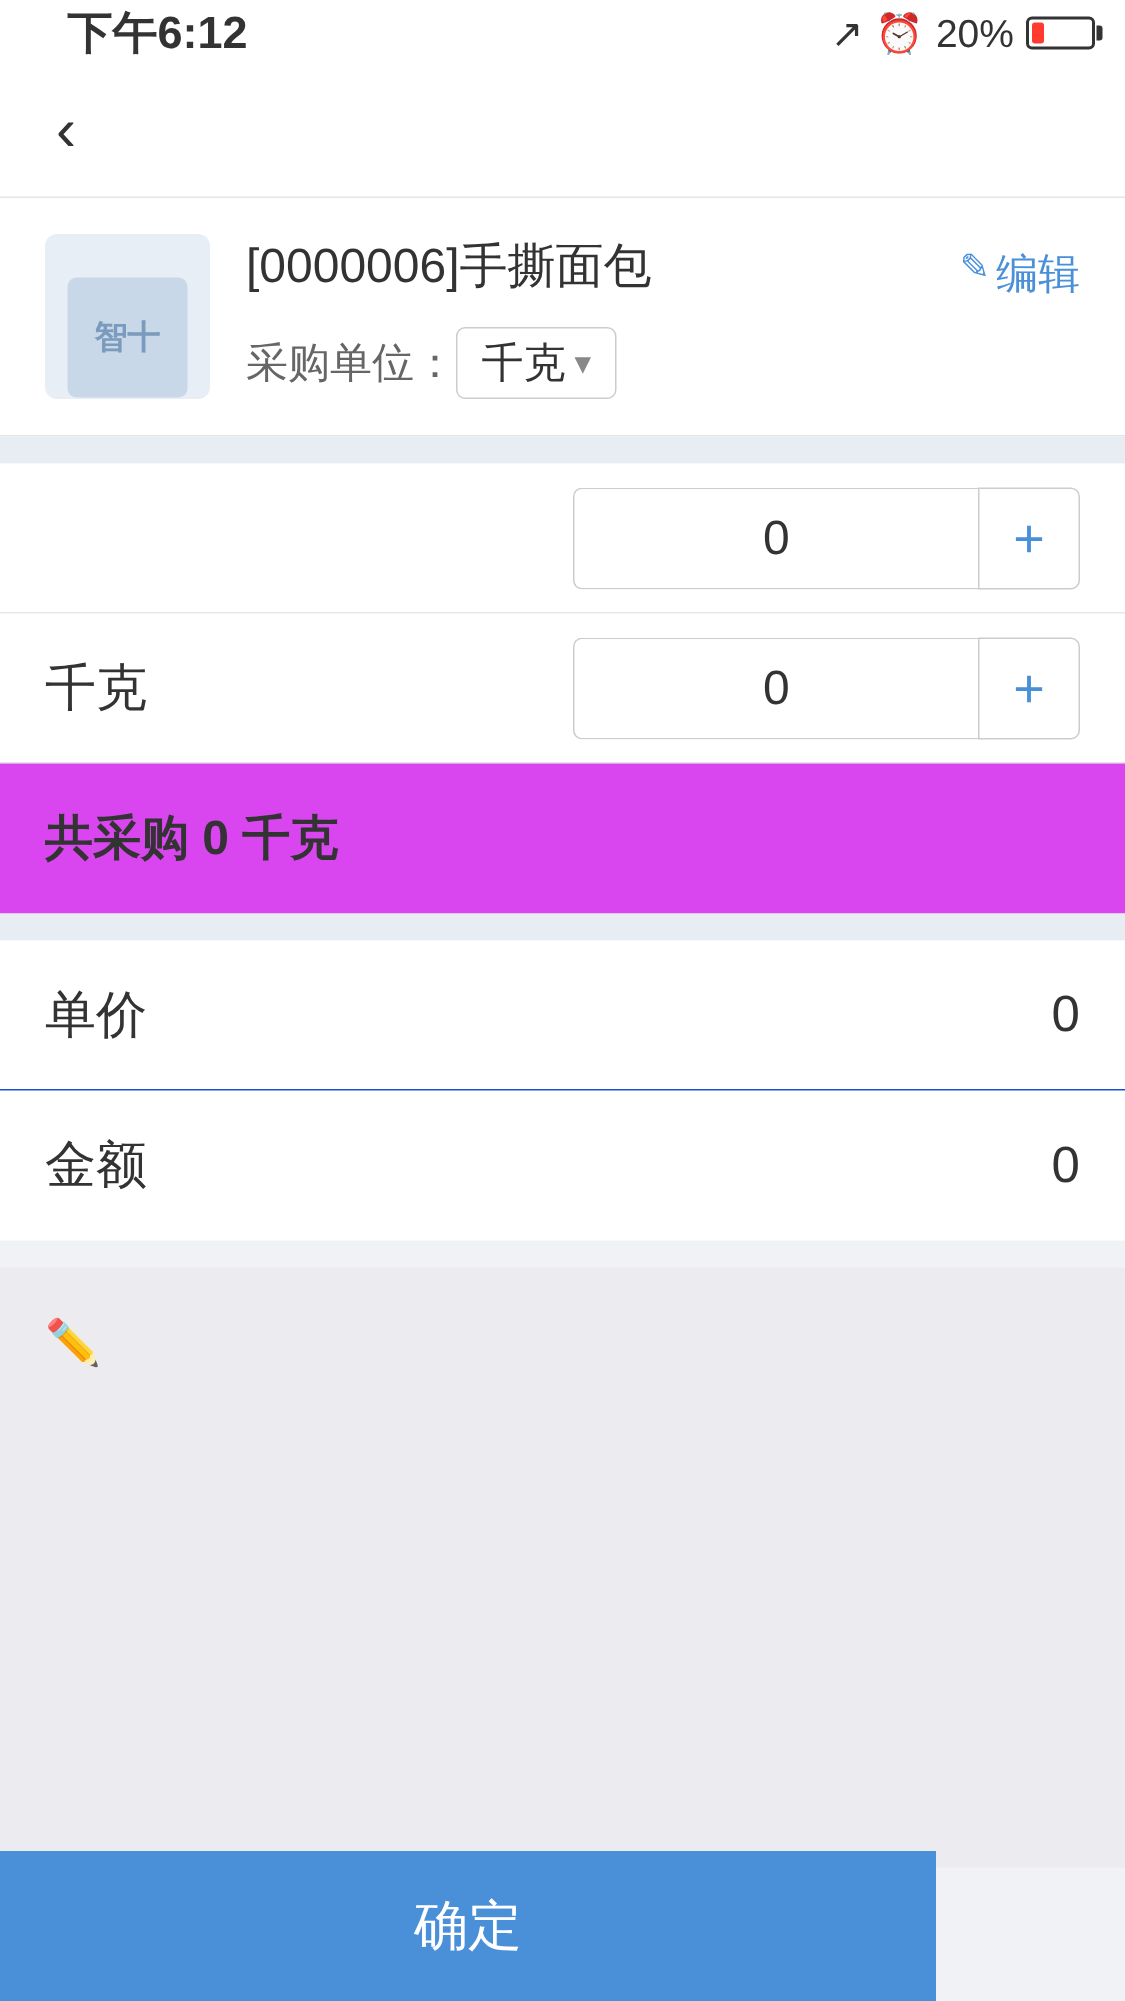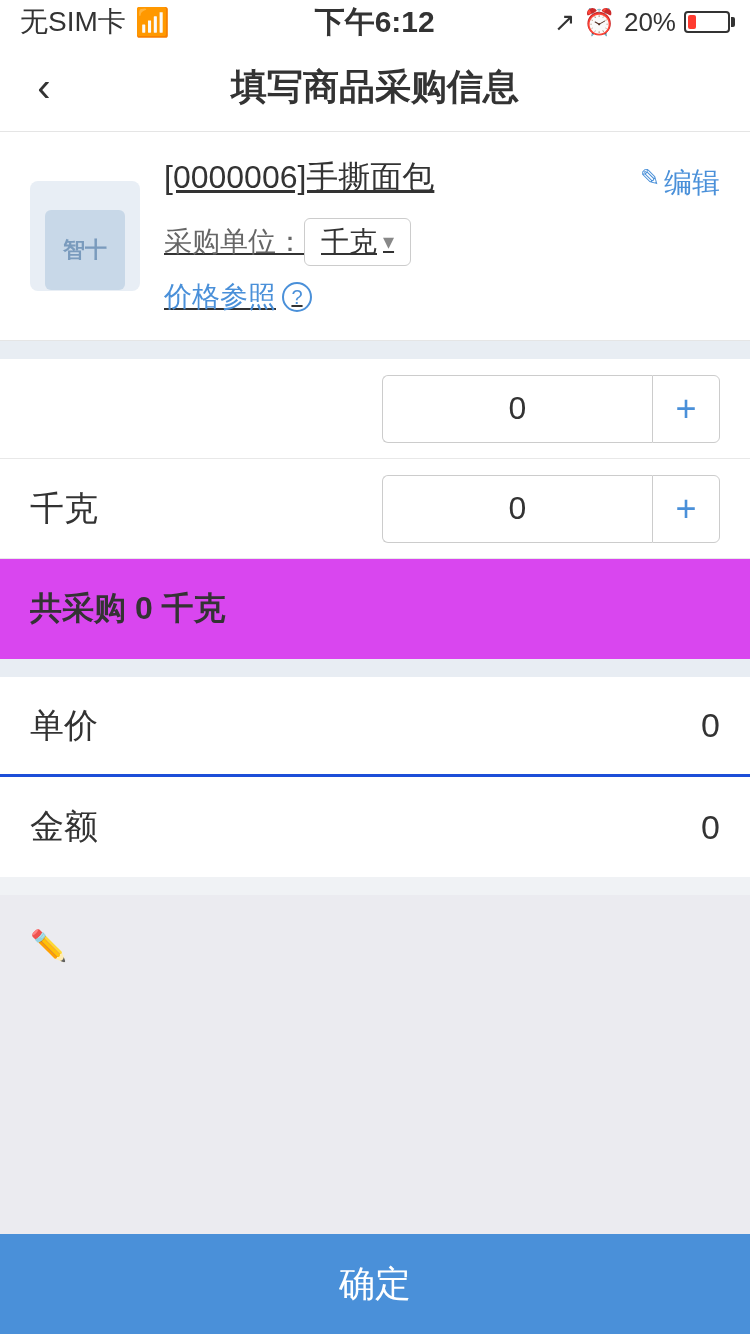--- a/index.html
+++ b/index.html
@@ -100,21 +100,20 @@
       display: flex;
       align-items: center;
       justify-content: center;
       font-size: 22px;
       color: #7a9bbd;
       font-weight: bold;
       margin-top: 28px;
     }
     .product-info {
       flex: 1;
-      text-decoration: underline;
     }
     .product-name {
       font-size: 32px;
       color: #333;
       font-weight: 500;
       margin-bottom: 18px;
     }
     .product-unit-row {
       display: flex;
       align-items: center;
@@ -253,21 +252,21 @@
     .price-section {
       background: #fff;
       margin-top: 0;
     }
     .price-row {
       display: flex;
       align-items: center;
       justify-content: space-between;
       padding: 0 30px;
       height: 100px;
-      border-bottom: 3px solid #1d4ed8;
+      border-bottom: 1px solid #1d4ed8;
     }
     .price-row:last-child { border-bottom: none; }
     .price-label {
       font-size: 34px;
       color: #333;
     }
     .price-value {
       font-size: 34px;
       color: #333;
     }
@@ -296,77 +295,68 @@
       background: #ebebf0;
       flex: 1;
       min-height: 300px;
     }
 
     
     .bottom-btn {
       position: fixed;
       bottom: 0;
       left: 0;
-      width: 750px;
+      width: 624px;
       height: 100px;
       background: #4a90d9;
       display: flex;
       align-items: center;
       justify-content: center;
       font-size: 36px;
       color: #fff;
       font-weight: 500;
       cursor: pointer;
     }
 
     .wifi-icon { font-size: 28px; }
   </style>
 </head>
 <body>
 
 <div class="status-bar">
-  <div class="status-left">
-    <span>无SIM卡</span>
-    <span class="wifi-icon">📶</span>
-  </div>
   <div class="status-center">下午6:12</div>
   <div class="status-right">
     <span>↗</span>
     <span>⏰</span>
     <span>20%</span>
     <span class="battery-icon">
       <span class="battery-body">
         <span class="battery-fill"></span>
       </span>
     </span>
   </div>
 </div>
 
 <div class="nav-bar">
   <div class="nav-back">‹</div>
-  <div class="nav-title">填写商品采购信息</div>
 </div>
 
 <div class="product-card">
   <div class="product-image">
     <div class="product-image-inner">智十</div>
   </div>
   <div class="product-info">
     <div class="product-name">[0000006]手撕面包</div>
     <div class="product-unit-row">
       <span class="unit-label">采购单位：</span>
       <div class="unit-dropdown">
         <span>千克</span>
         <span class="arrow">▾</span>
       </div>
     </div>
-    <div class="price-ref">
-      <span>价格参照</span>
-      <span class="price-ref-circle">?</span>
-    </div>
   </div>
   <div class="product-right">
     <div class="product-edit">
       <span class="product-edit-icon">✎</span>
       <span>编辑</span>
     </div>
   </div>
 </div>
 
 <div class="section-sep"></div>

